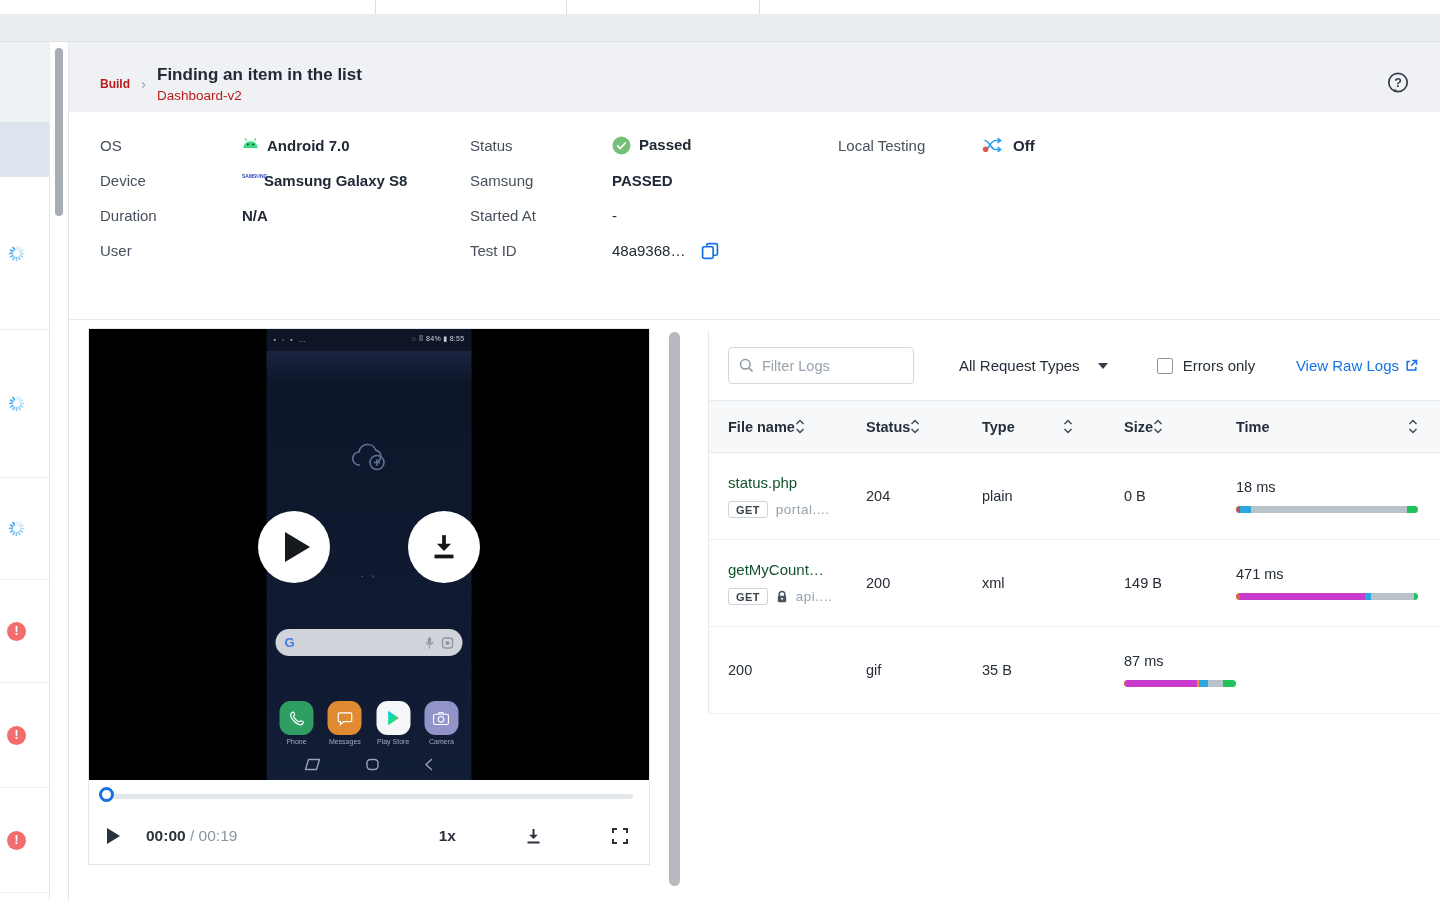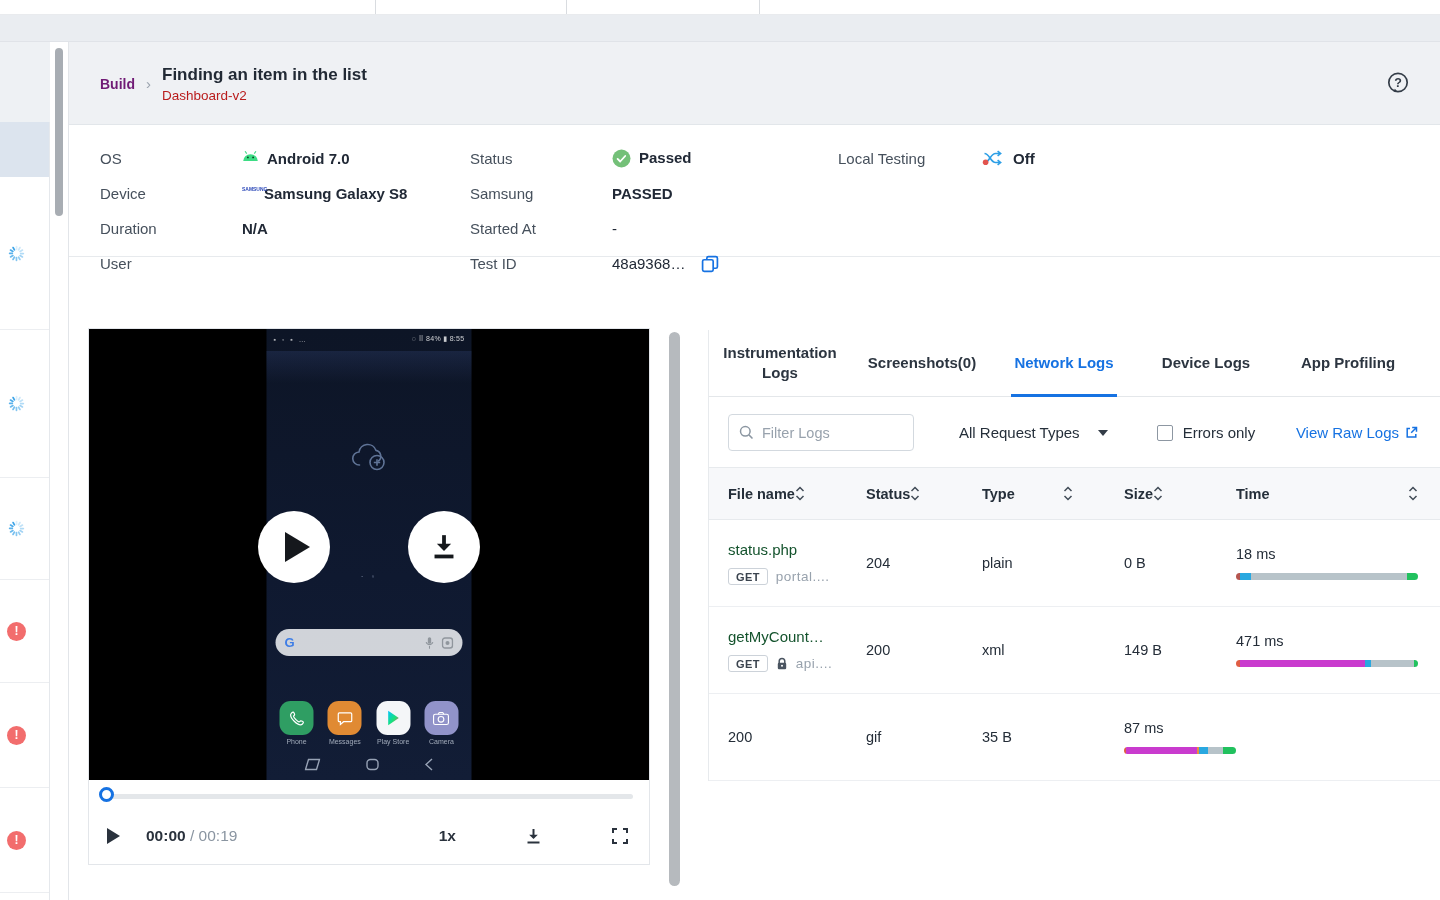--- a/index.html
+++ b/index.html
@@ -18,28 +18,28 @@
   .sb-item { position:absolute; left:0; width:49px; border-bottom:1px solid #eceef1; display:flex; align-items:center; cursor:pointer; background:#fff; }
   .sb-item.sb-active { background:#dce4ee; border-bottom:1px solid #dce4ee; }
   .sb-ic { margin-left:7px; display:flex; }
   .err-badge { width:19px; height:19px; border-radius:50%; background:#f26d6d; color:#fff; font-weight:bold; font-size:12px; display:flex; align-items:center; justify-content:center; margin-left:7px; }
   .sb-scroll { position:absolute; left:55px; top:48px; width:8px; height:168px; background:#a8adb3; border-radius:4px; }
   .pane-border { position:absolute; left:68px; top:42px; width:1px; bottom:0; background:#e2e5e9; }
 
   
   .main-header { position:absolute; left:69px; top:42px; right:0; height:83px; background:#eff1f4; border-bottom:1px solid #e2e6ea; }
   .breadcrumb { position:absolute; left:31px; top:0; height:83px; display:flex; align-items:center; }
-  .bc-build { color:#701a75; font-size:14px; font-weight:700; cursor:pointer; }
+  .bc-build { color:#b91c1c; font-size:12px; font-weight:700; cursor:pointer; }
   .bc-chev { color:#9aa3ad; margin:0 11px; font-size:15px; }
   .bc-title { font-size:17px; font-weight:700; color:#222a35; line-height:21px; }
   .bc-sub { font-size:13.5px; color:#b91c1c; margin-top:3px; }
   .help-btn { position:absolute; right:29px; top:28px; cursor:pointer; display:flex; }
 
   
-  .info-section { position:absolute; left:69px; top:125px; right:0; height:132px; background:#fff; border-bottom:1px solid #e7eaed; }
+  .info-section { position:absolute; left:69px; top:112px; right:0; height:208px; background:#fff; border-bottom:1px solid #e7eaed; }
   .info-grid { position:absolute; left:31px; top:16px; display:grid; grid-template-columns:142px 228px 142px 226px 144px 190px; grid-auto-rows:35px; align-items:center; }
   .info-label { font-size:15px; color:#46505c; }
   .info-value { font-size:15px; color:#212936; font-weight:700; display:flex; align-items:flex-start; gap:8px; }
   .info-value.plain { font-weight:400; }
   .brand-txt { font-size:8px; font-weight:bold; color:#2a47b8; letter-spacing:0; transform:scale(.62); transform-origin:left center; width:20px; display:inline-block; }
   .copy-btn { display:flex; cursor:pointer; margin-left:8px; }
 
   
   .video-card { position:absolute; left:88px; top:328px; width:562px; height:537px; border:1px solid #e3e6ea; background:#fff; }
   .video-area { position:relative; width:560px; height:451px; background:#000; overflow:hidden; }
@@ -408,27 +408,20 @@
               </svg>
             </span>
         </div>
       </div>
     </div>
   </div>
 
   <div class="v-scroll"></div>
 
   <div class="logs-panel">
-    <div class="tabs">
-      <div class="tab">Instrumentation Logs</div>
-      <div class="tab">Screenshots(0)</div>
-      <div class="tab tab-active">Network Logs</div>
-      <div class="tab">Device Logs</div>
-      <div class="tab">App Profiling</div>
-    </div>
 
     <div class="filter-row">
       <div class="search-box">
         <span style="display:flex">
             <svg width="15" height="15" viewBox="0 0 15 15">
               <circle cx="6.3" cy="6.3" r="4.8" fill="none" stroke="#8b96a1" stroke-width="1.5"></circle>
               <line x1="9.9" y1="9.9" x2="13.5" y2="13.5" stroke="#8b96a1" stroke-width="1.5"></line>
             </svg>
           </span>
         <input type="text" placeholder="Filter Logs" style="">

